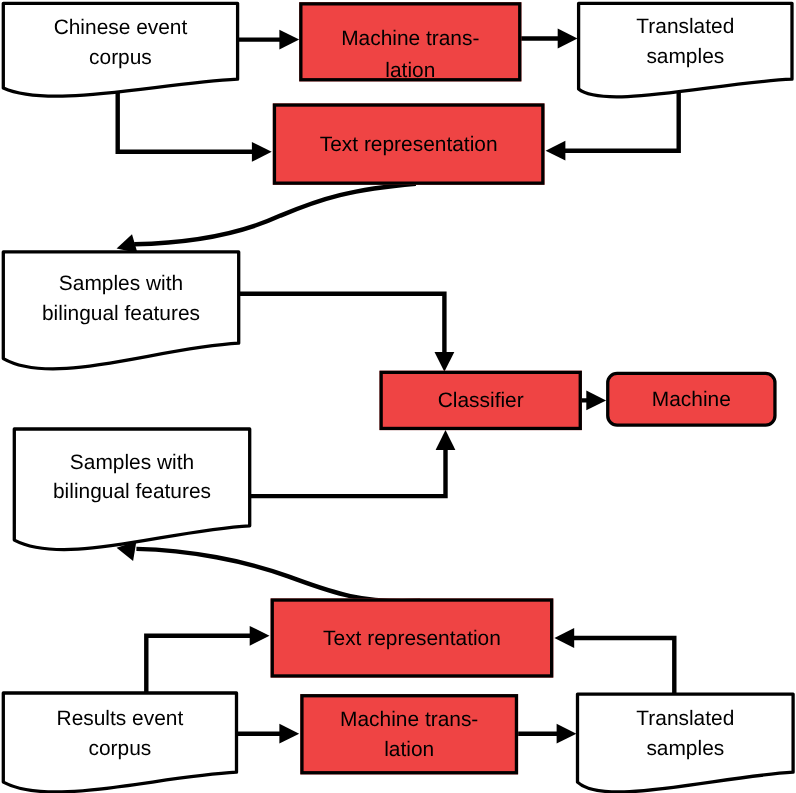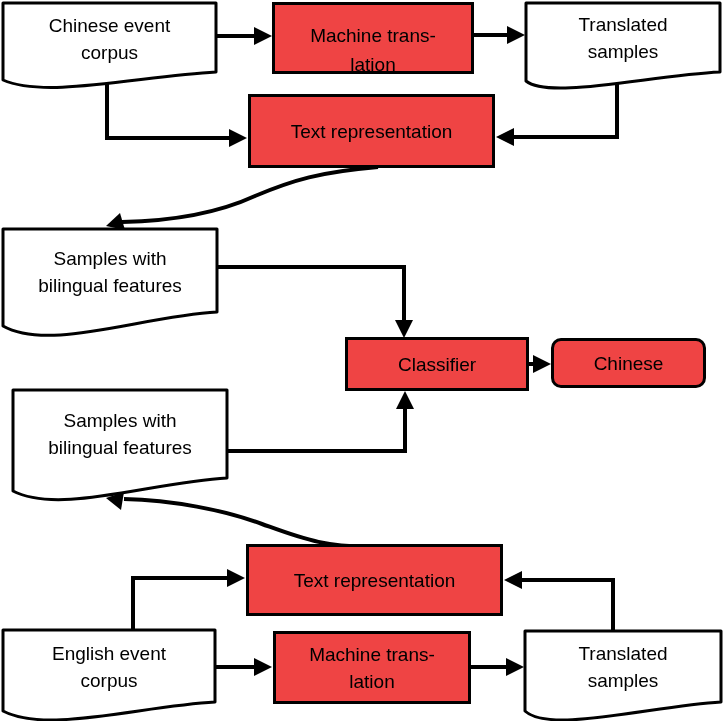--- a/index.html
+++ b/index.html
@@ -79,21 +79,21 @@
 
   <div class="node box" style="left:248px; top:94px; width:247px; height:74px;">
     <span class="ln">Text representation</span>
   </div>
 
   <div class="node box" style="left:312px; top:337px; width:184px; height:54px;margin-left:33px;">
     <span class="ln">Classifier</span>
   </div>
 
   <div class="node box rounded" style="left:551px; top:338px; width:155px; height:50px;">
-    <span class="ln">Chinese</span>
+    <span class="ln">Machine</span>
   </div>
 
   <div class="node box" style="left:246px; top:544px; width:257px; height:72px;">
     <span class="ln">Text representation</span>
   </div>
 
   <div class="node box" style="left:273px; top:631px; width:198px; height:73px;">
     <span class="ln">Machine trans-</span>
     <span class="ln">lation</span>
   </div>
@@ -112,21 +112,21 @@
     <span class="ln">Samples with</span>
     <span class="ln">bilingual features</span>
   </div>
 
   <div class="node doclabel" style="left:13px; top:390px; width:214px; height:88px;">
     <span class="ln">Samples with</span>
     <span class="ln">bilingual features</span>
   </div>
 
   <div class="node doclabel" style="left:3px; top:630px; width:212px; height:73px;">
-    <span class="ln">English event</span>
+    <span class="ln">Results event</span>
     <span class="ln">corpus</span>
   </div>
 
   <div class="node doclabel" style="left:525px; top:631px; width:196px; height:72px;">
     <span class="ln">Translated</span>
     <span class="ln">samples</span>
   </div>
 
 </div>
 

